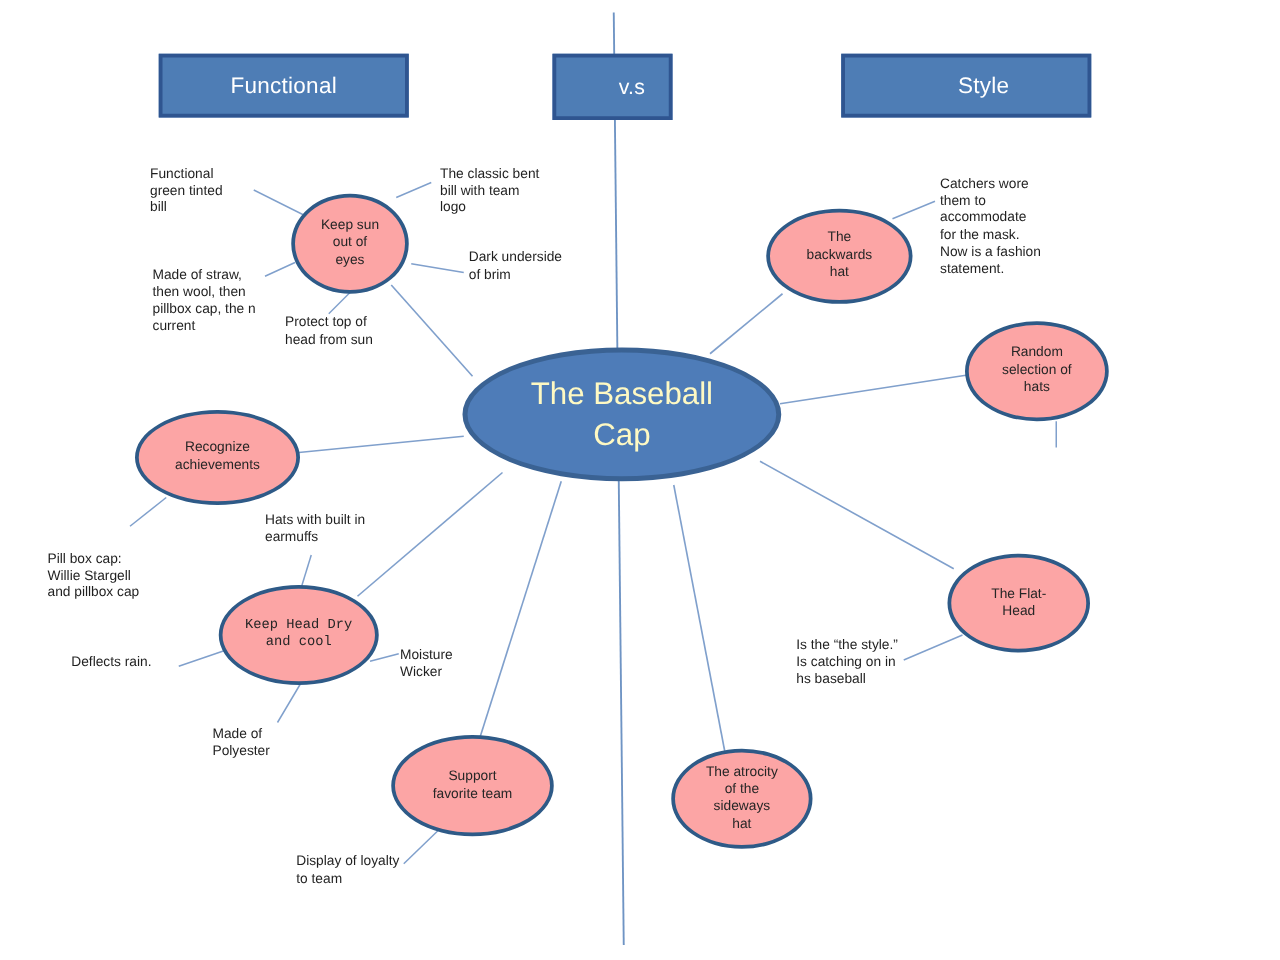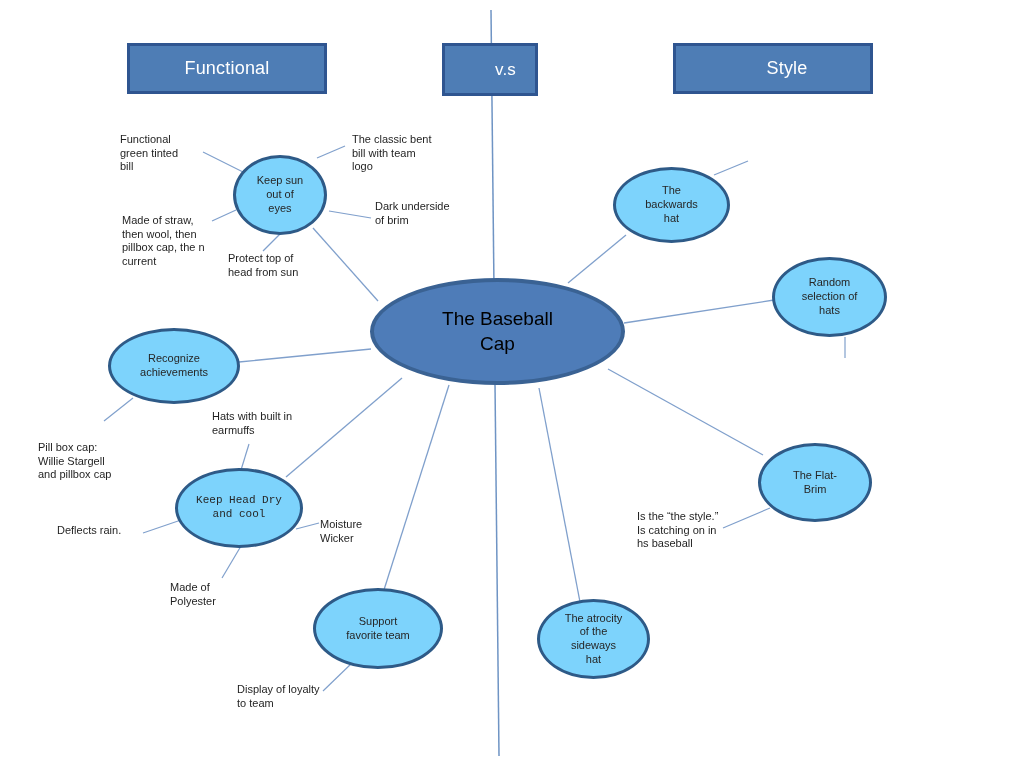--- a/index.html
+++ b/index.html
@@ -8,28 +8,28 @@
     overflow:hidden;font-family:"Liberation Sans",sans-serif;
   }
   .lines{position:absolute;left:0;top:0;z-index:1;}
   .hdr{
     position:absolute;z-index:2;background:#4e7db5;border:3px solid #2f5590;
     display:flex;align-items:center;justify-content:center;
     color:#ffffff;font-size:18px;letter-spacing:.2px;box-sizing:border-box;
   }
   .hdr.small{font-size:17px;padding-left:31px;}
   .node{
-    position:absolute;z-index:2;background:#7dd3fc;border:3.4px solid #2e5a87;
+    position:absolute;z-index:2;background:#fca5a5;border:3.4px solid #2e5a87;
     border-radius:50%;display:flex;align-items:center;justify-content:center;
     text-align:center;color:#262626;font-size:11px;line-height:1.25;
     white-space:pre-line;box-sizing:border-box;
   }
   .node.central{
-    background:#4e7cb8;border:4px solid #3a6293;color:#000000;
-    font-size:19px;line-height:1.3;
+    background:#4e7cb8;border:4px solid #3a6293;color:#fef9c3;
+    font-size:25px;line-height:1.3;
   }
   .note{
     position:absolute;z-index:3;color:#1f1f1f;font-size:11px;line-height:1.24;
     white-space:pre-line;text-align:left;
   }
 </style>
 </head>
 <body>
 
 <div class="slide">
@@ -77,21 +77,21 @@
 backwards
 hat</div>
   <div class="node" style="left:108px;top:328px;width:132px;height:76px;">Recognize
 achievements</div>
   <div class="node" style="left:772px;top:257px;width:115px;height:80px;">Random
 selection of
 hats</div>
   <div class="node" style="left:175px;top:468px;width:128px;height:80px;font-family:Liberation Mono, monospace;">Keep Head Dry
 and cool</div>
   <div class="node" style="left:758px;top:443px;width:114px;height:79px;">The Flat-
-Brim</div>
+Head</div>
   <div class="node" style="left:313px;top:588px;width:130px;height:81px;">Support
 favorite team</div>
   <div class="node" style="left:537px;top:599px;width:113px;height:80px;">The atrocity
 of the
 sideways
 hat</div>
 
   <div class="note" style="left:120px;top:133px;">Functional
 green tinted
 bill</div>
@@ -99,20 +99,26 @@
 bill with team
 logo</div>
   <div class="note" style="left:122px;top:214px;">Made of straw,
 then wool, then
 pillbox cap, the n
 current</div>
   <div class="note" style="left:375px;top:200px;">Dark underside
 of brim</div>
   <div class="note" style="left:228px;top:252px;">Protect top of
 head from sun</div>
+  <div class="note" style="left:752px;top:141px;">Catchers wore
+them to
+accommodate
+for the mask.
+Now is a fashion
+statement.</div>
   <div class="note" style="left:38px;top:420px;margin-top:21px;">Pill box cap:
 Willie Stargell
 and pillbox cap</div>
   <div class="note" style="left:212px;top:410px;">Hats with built in
 earmuffs</div>
   <div class="note" style="left:57px;top:524px;">Deflects rain.</div>
   <div class="note" style="left:320px;top:518px;">Moisture
 Wicker</div>
   <div class="note" style="left:170px;top:581px;">Made of
 Polyester</div>

